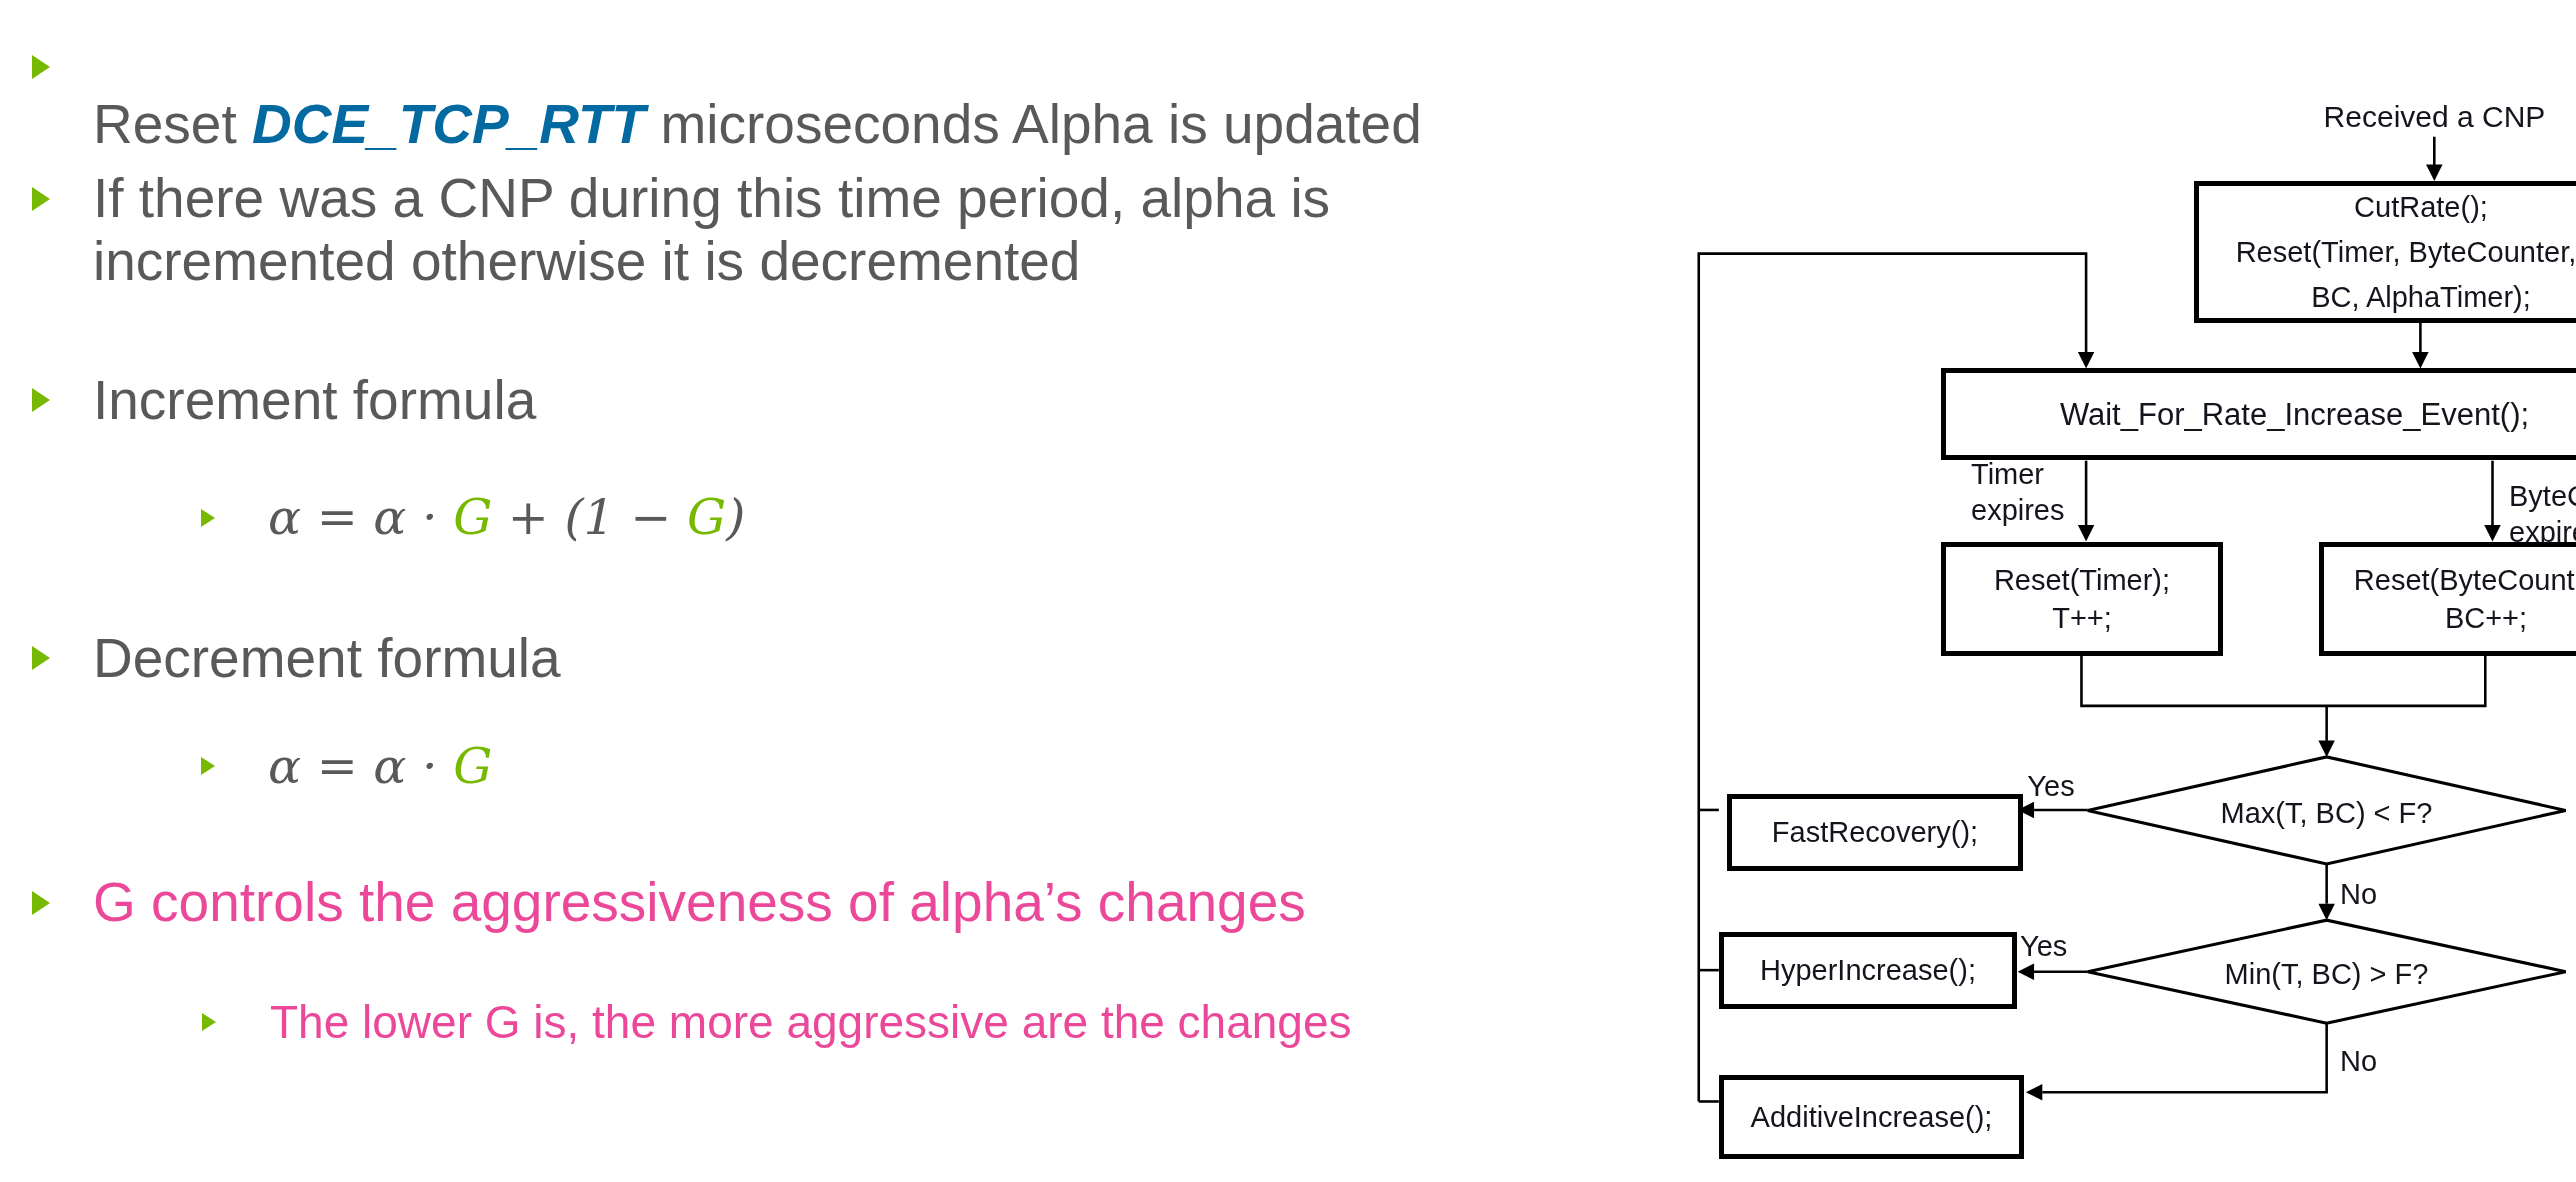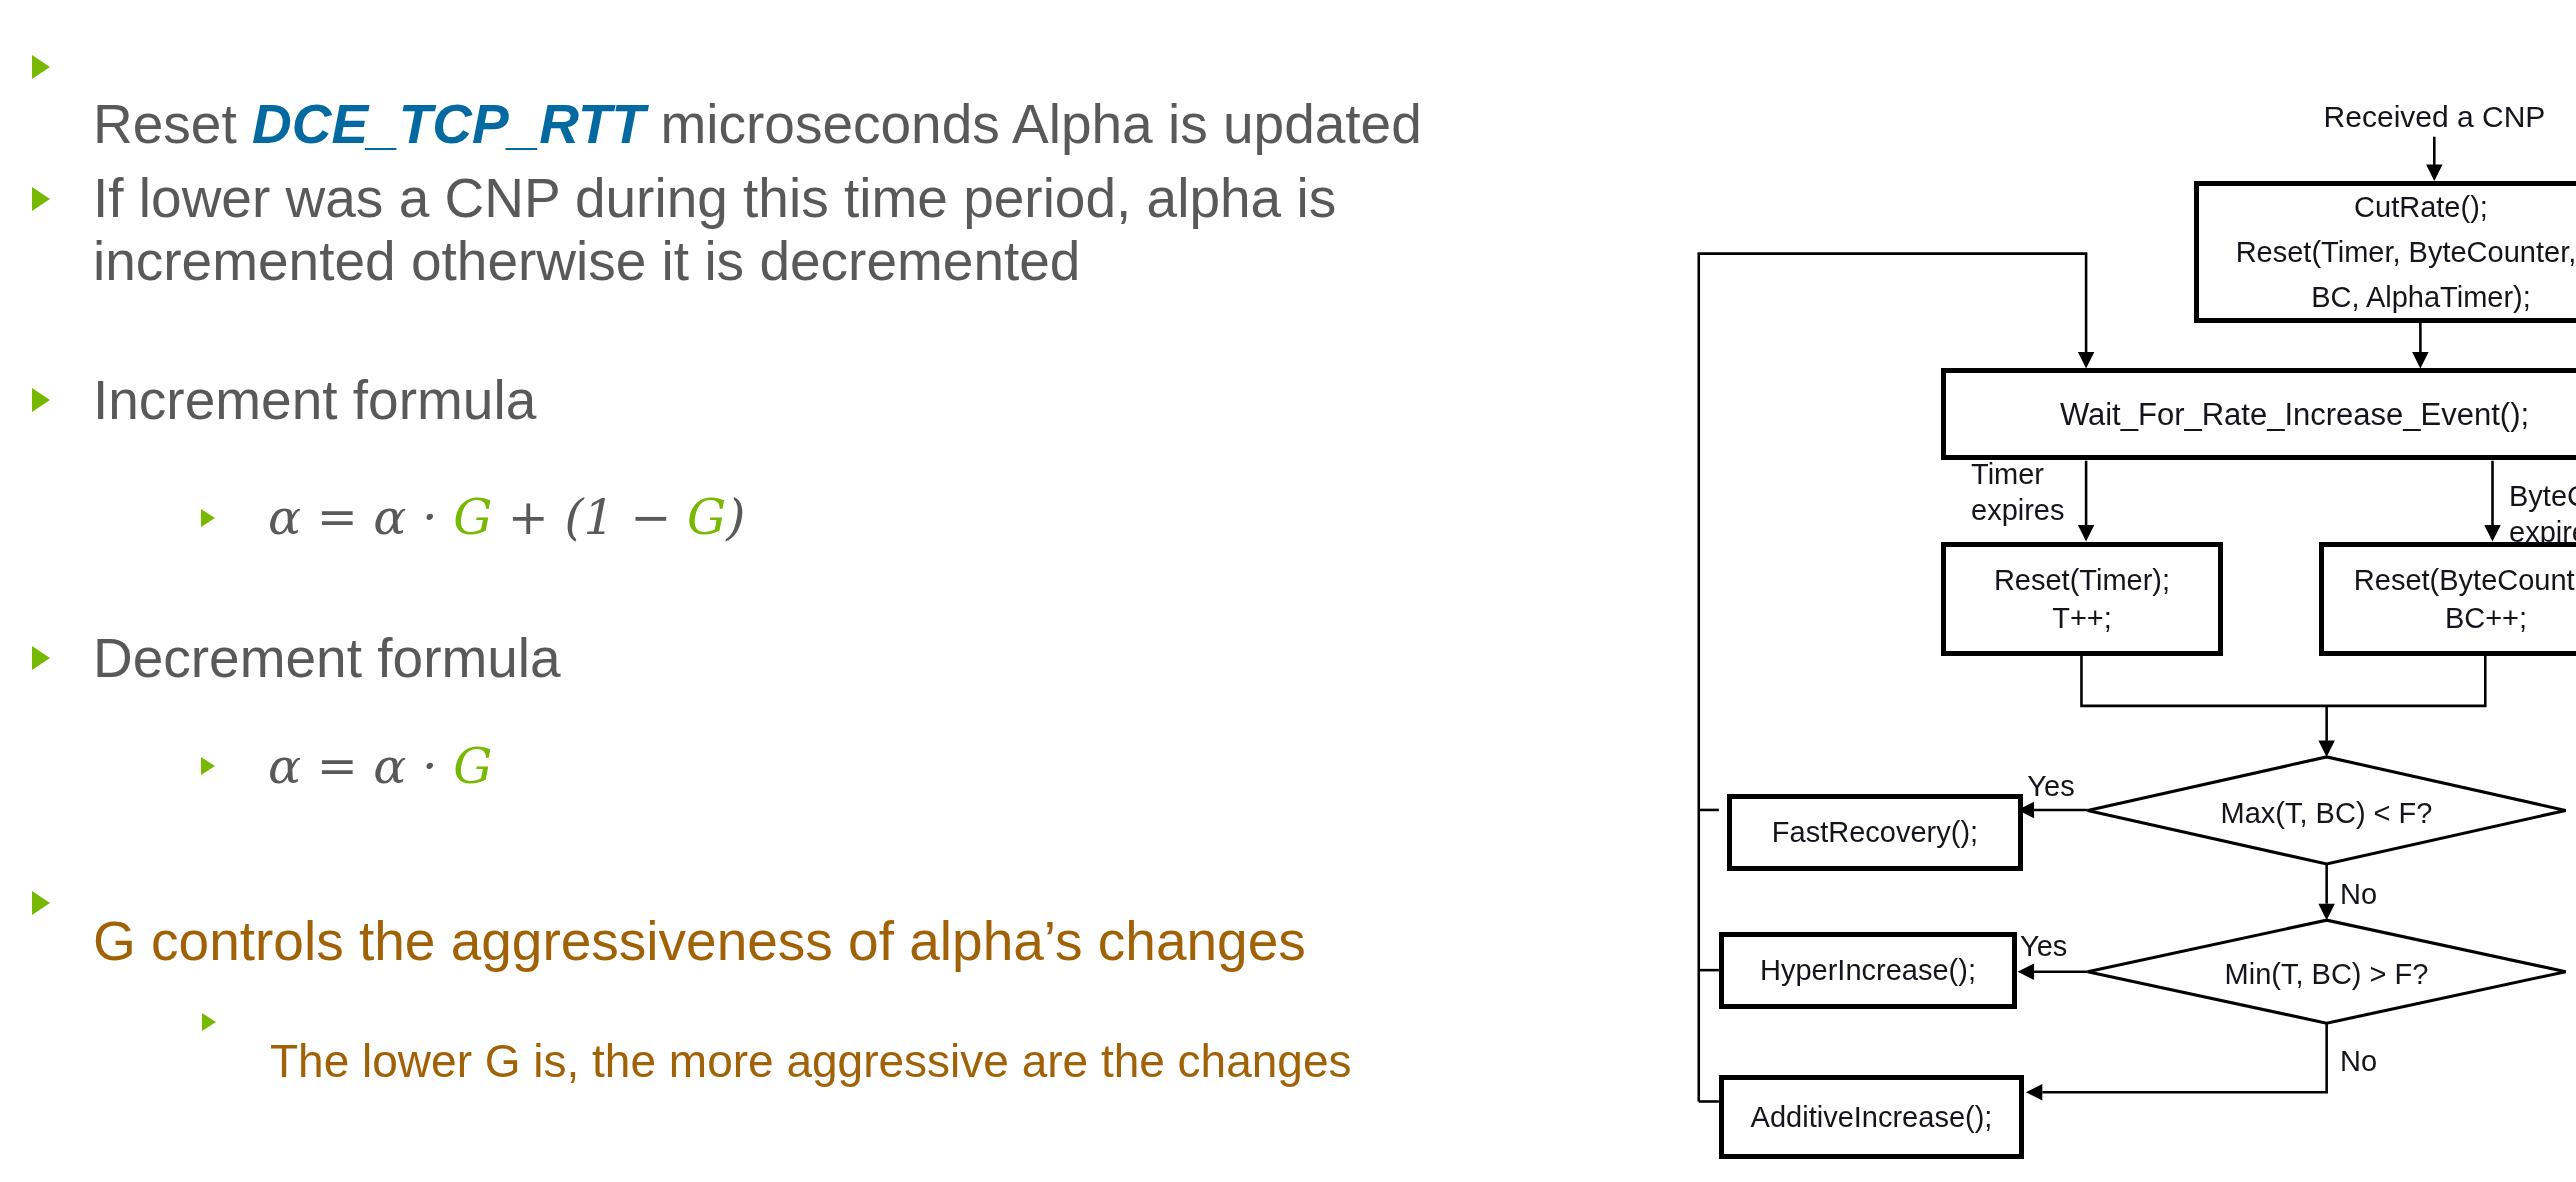--- a/index.html
+++ b/index.html
@@ -6,21 +6,21 @@
   body{width:3141px;height:1183px;position:relative;overflow:hidden;
        font-family:"Liberation Sans",sans-serif;}
   .abs{position:absolute;}
   
   .btxt{color:#595959;font-size:55px;line-height:63px;white-space:pre-line;}
   .tight{line-height:57px;}
   .tri{width:0;height:0;border-top:12px solid transparent;border-bottom:12px solid transparent;
        border-left:18.5px solid #76b900;}
   .tri-sub{border-top-width:9.3px;border-bottom-width:9.3px;border-left-width:14.4px;}
   .em-green{color:#0369a1;font-weight:bold;font-style:italic;}
-  .red{color:#a16207;margin-top:39px;}
+  .red{color:#ec4899;}
   .sub-red{font-size:46px;line-height:49px;}
   .formula{font-family:"DejaVu Serif","Liberation Serif",serif;font-style:italic;
            color:#595959;font-size:49px;line-height:62px;}
   .formula .g{color:#76b900;}
   
   #flow{left:1690px;top:31px;width:1451px;height:1152px;}
   #flow svg{position:absolute;left:0;top:0;}
   .fbox{position:absolute;box-sizing:border-box;border:5.2px solid #000;background:#fff;
         color:#14141c;font-size:29px;line-height:37px;display:flex;align-items:center;
         justify-content:center;text-align:center;white-space:pre-line;}
@@ -31,21 +31,21 @@
 <body>
 
 <div class="abs" style="left:0;top:0;width:1649px;height:1183px;">
 
   <div class="abs tri" style="left:32px;top:55px;"></div>
   <div class="abs btxt tight" style="left:93px;top:39px;">
     <span>Reset </span><span class="em-green">DCE_TCP_RTT</span><span> microseconds Alpha is updated</span>
   </div>
 
   <div class="abs tri" style="left:32px;top:187px;"></div>
-  <div class="abs btxt" style="left:93px;top:167px;">If lower was a CNP during this time period, alpha is
+  <div class="abs btxt" style="left:93px;top:167px;">If there was a CNP during this time period, alpha is
 incremented otherwise it is decremented</div>
 
   <div class="abs tri" style="left:32px;top:388px;"></div>
   <div class="abs btxt tight" style="left:93px;top:372px;">Increment formula</div>
 
   <div class="abs tri tri-sub" style="left:201px;top:509px;"></div>
   <div class="abs formula" style="left:268px;top:487px;">
     <span>α = α · </span><span class="g">G</span><span> + (1 − </span><span class="g">G</span><span>)</span>
   </div>
 

